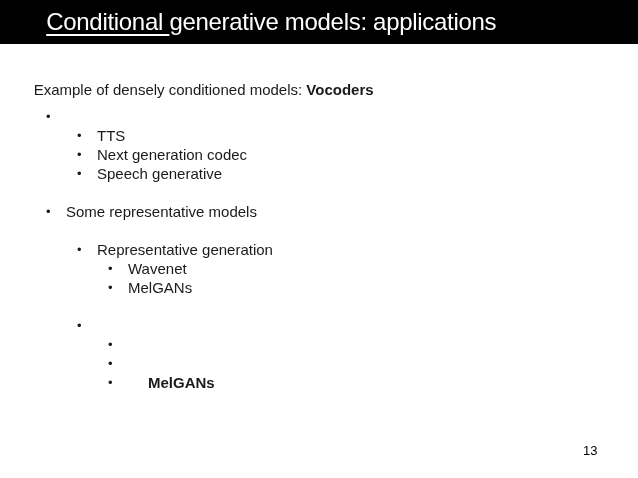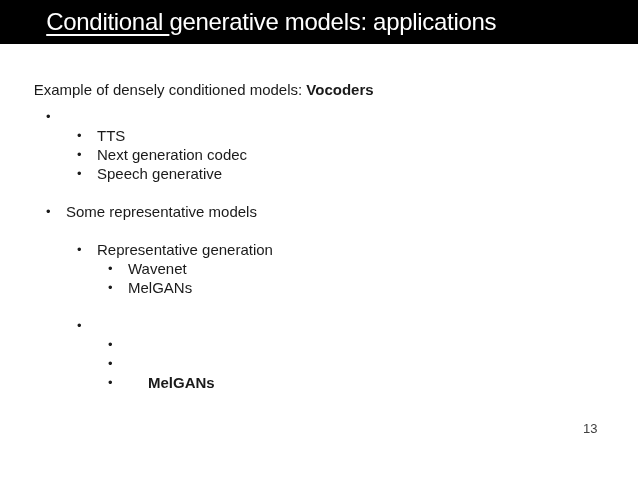--- a/index.html
+++ b/index.html
@@ -75,24 +75,24 @@
     font-size: 13px;
   }
   .lvl1 { padding-left: 46px; }
   .lvl2 { padding-left: 77px; }
   .lvl3 { padding-left: 108px; }
   .gap  { margin-top: 19px; }
   .bold .text { font-weight: 700; margin-left: 20px; }
   
   .page-number {
     position: absolute;
-    top: 421px;
+    top: 443px;
     left: 583px;
     font-size: 13px;
-    color: #404040;
+    color: #000000;
   }
 </style>
 </head>
 <body>
 
 <div class="slide">
 
   <div class="header">
     <div class="title">
       <span class="underlined">Conditional&nbsp;</span><span>generative models: applications</span>

